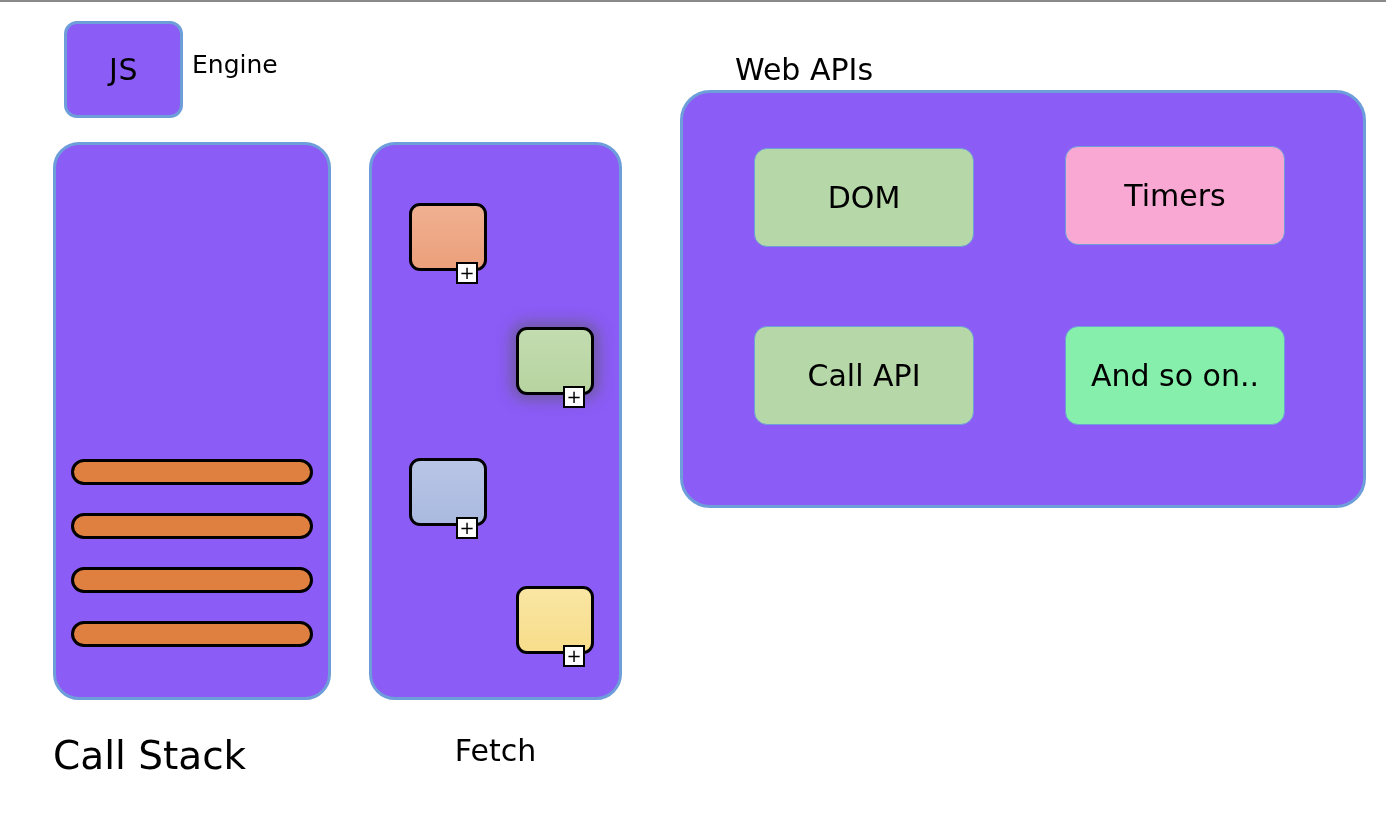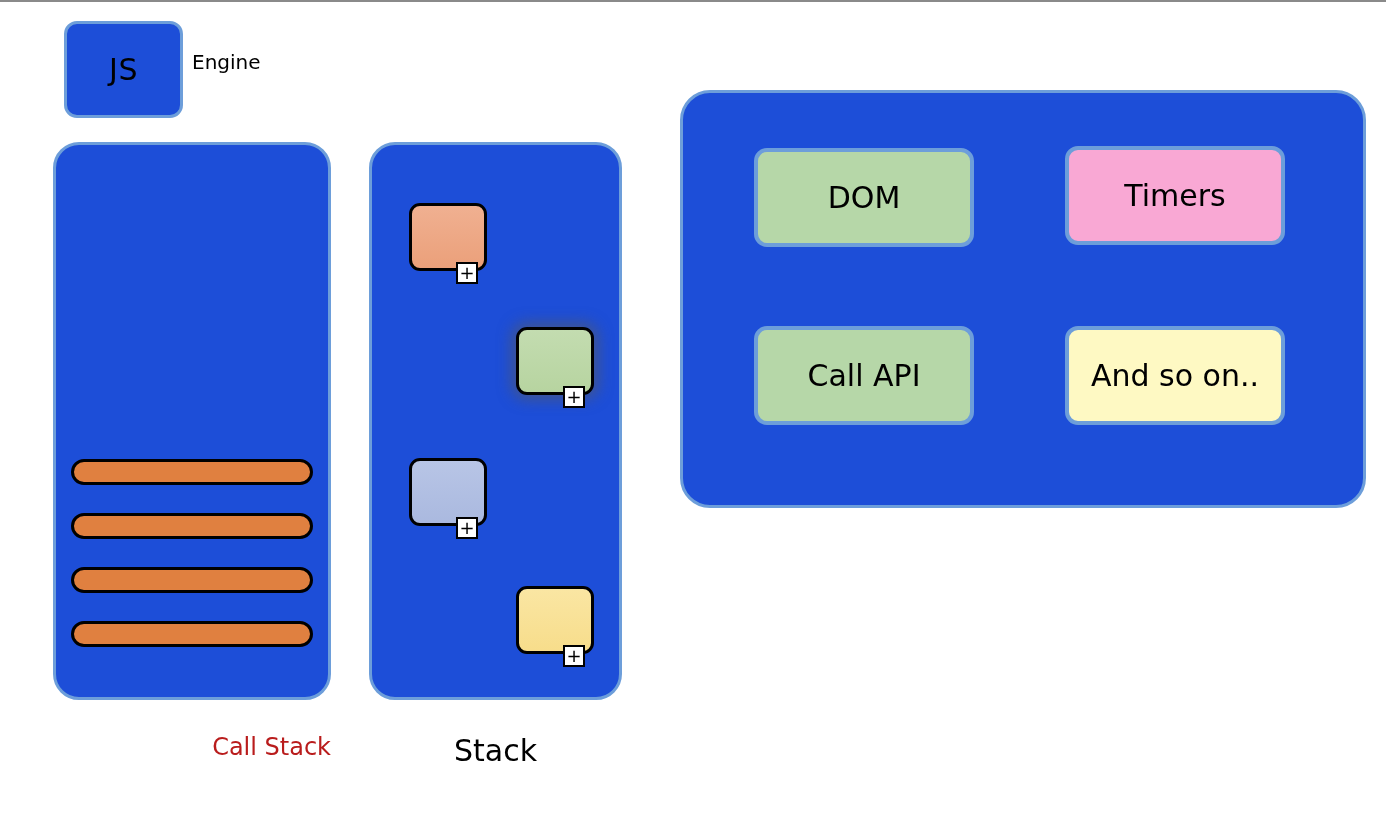--- a/index.html
+++ b/index.html
@@ -23,41 +23,41 @@
     width: 1386px; height: 2px;
     background: #8a8a8a;
   }
 
   
   .blue-box {
     position: absolute;
     box-sizing: border-box;
     border: 3px solid #6d9eda;
     border-radius: 22px;
-    background: #1d4ed8;
+    background: #8b5cf6;
   }
 
   
   #js-box {
     left: 64px; top: 21px;
     width: 119px; height: 97px;
     border-radius: 13px;
     display: flex;
     align-items: center;
     justify-content: center;
   }
   #js-box .js-text {
     font-size: 30px;
     color: #000000;
     letter-spacing: 0.5px;
   }
   #engine-label {
     position: absolute;
     left: 192px; top: 50px;
-    font-size: 20px;
+    font-size: 25px;
     color: #000000;
     white-space: nowrap;
   }
 
   
   #call-stack-box {
     left: 53px; top: 142px;
     width: 278px; height: 558px;
     border-radius: 26px;
   }
@@ -75,23 +75,23 @@
     background: #e08040;
     border: 3px solid #000000;
     border-radius: 13px;
   }
   .stack-frame:last-child { margin-bottom: 0; }
 
   #call-stack-label {
     position: absolute;
     left: 53px; top: 733px;
     width: 278px;
-    text-align: right;
-    font-size: 24px;
-    color: #b91c1c;
+    text-align: left;
+    font-size: 39px;
+    color: #000000;
   }
 
   
   #heap-box {
     left: 369px; top: 142px;
     width: 253px; height: 558px;
     border-radius: 26px;
   }
   #heap-label {
     position: absolute;
@@ -141,21 +141,21 @@
     left: 680px; top: 90px;
     width: 686px; height: 418px;
     border-radius: 30px;
   }
   .api-box {
     position: absolute;
     box-sizing: border-box;
     width: 220px;
     height: 99px;
     background: #b6d7a8;
-    border: 4px solid #ec4899;
+    border: 1px solid #ec4899;
     border-radius: 13px;
     display: flex;
     align-items: center;
     justify-content: center;
     font-size: 30px;
     color: #000000;
   }
 </style>
 </head>
 <body>
@@ -186,31 +186,32 @@
       <div class="heap-obj glow" style="left: 516px; top: 327px; background: linear-gradient(rgb(195, 220, 176) 0%, rgb(183, 212, 160) 100%);">
         <div class="plus-badge">+</div>
       </div>
       <div class="heap-obj" style="left: 409px; top: 458px; background: linear-gradient(rgb(184, 197, 230) 0%, rgb(170, 185, 223) 100%);">
         <div class="plus-badge">+</div>
       </div>
       <div class="heap-obj" style="left: 516px; top: 586px; background: linear-gradient(rgb(250, 230, 163) 0%, rgb(247, 221, 139) 100%);">
         <div class="plus-badge">+</div>
       </div>
     </div>
-  <div id="heap-label">Stack</div>
-
+  <div id="heap-label">Fetch</div>
+
+  <div id="webapis-title">Web APIs</div>
   <div class="blue-box" id="webapis-box"></div>
   <div id="webapis-items">
       <div class="api-box" style="left: 754px; top: 148px; background: rgb(182, 215, 168); border-color: rgb(109, 158, 218);">
         <span>DOM</span>
       </div>
       <div class="api-box" style="left: 1065px; top: 146px; background: #f9a8d4; border-color: rgb(109, 158, 218);">
         <span>Timers</span>
       </div>
       <div class="api-box" style="left: 754px; top: 326px; background: rgb(182, 215, 168); border-color: rgb(109, 158, 218);">
         <span>Call API</span>
       </div>
-      <div class="api-box" style="left: 1065px; top: 326px; background: #fef9c3; border-color: rgb(109, 158, 218);">
+      <div class="api-box" style="left: 1065px; top: 326px; background: #86efac; border-color: rgb(109, 158, 218);">
         <span>And so on..</span>
       </div>
     </div>
 
 </div>
 
 </body></html>

